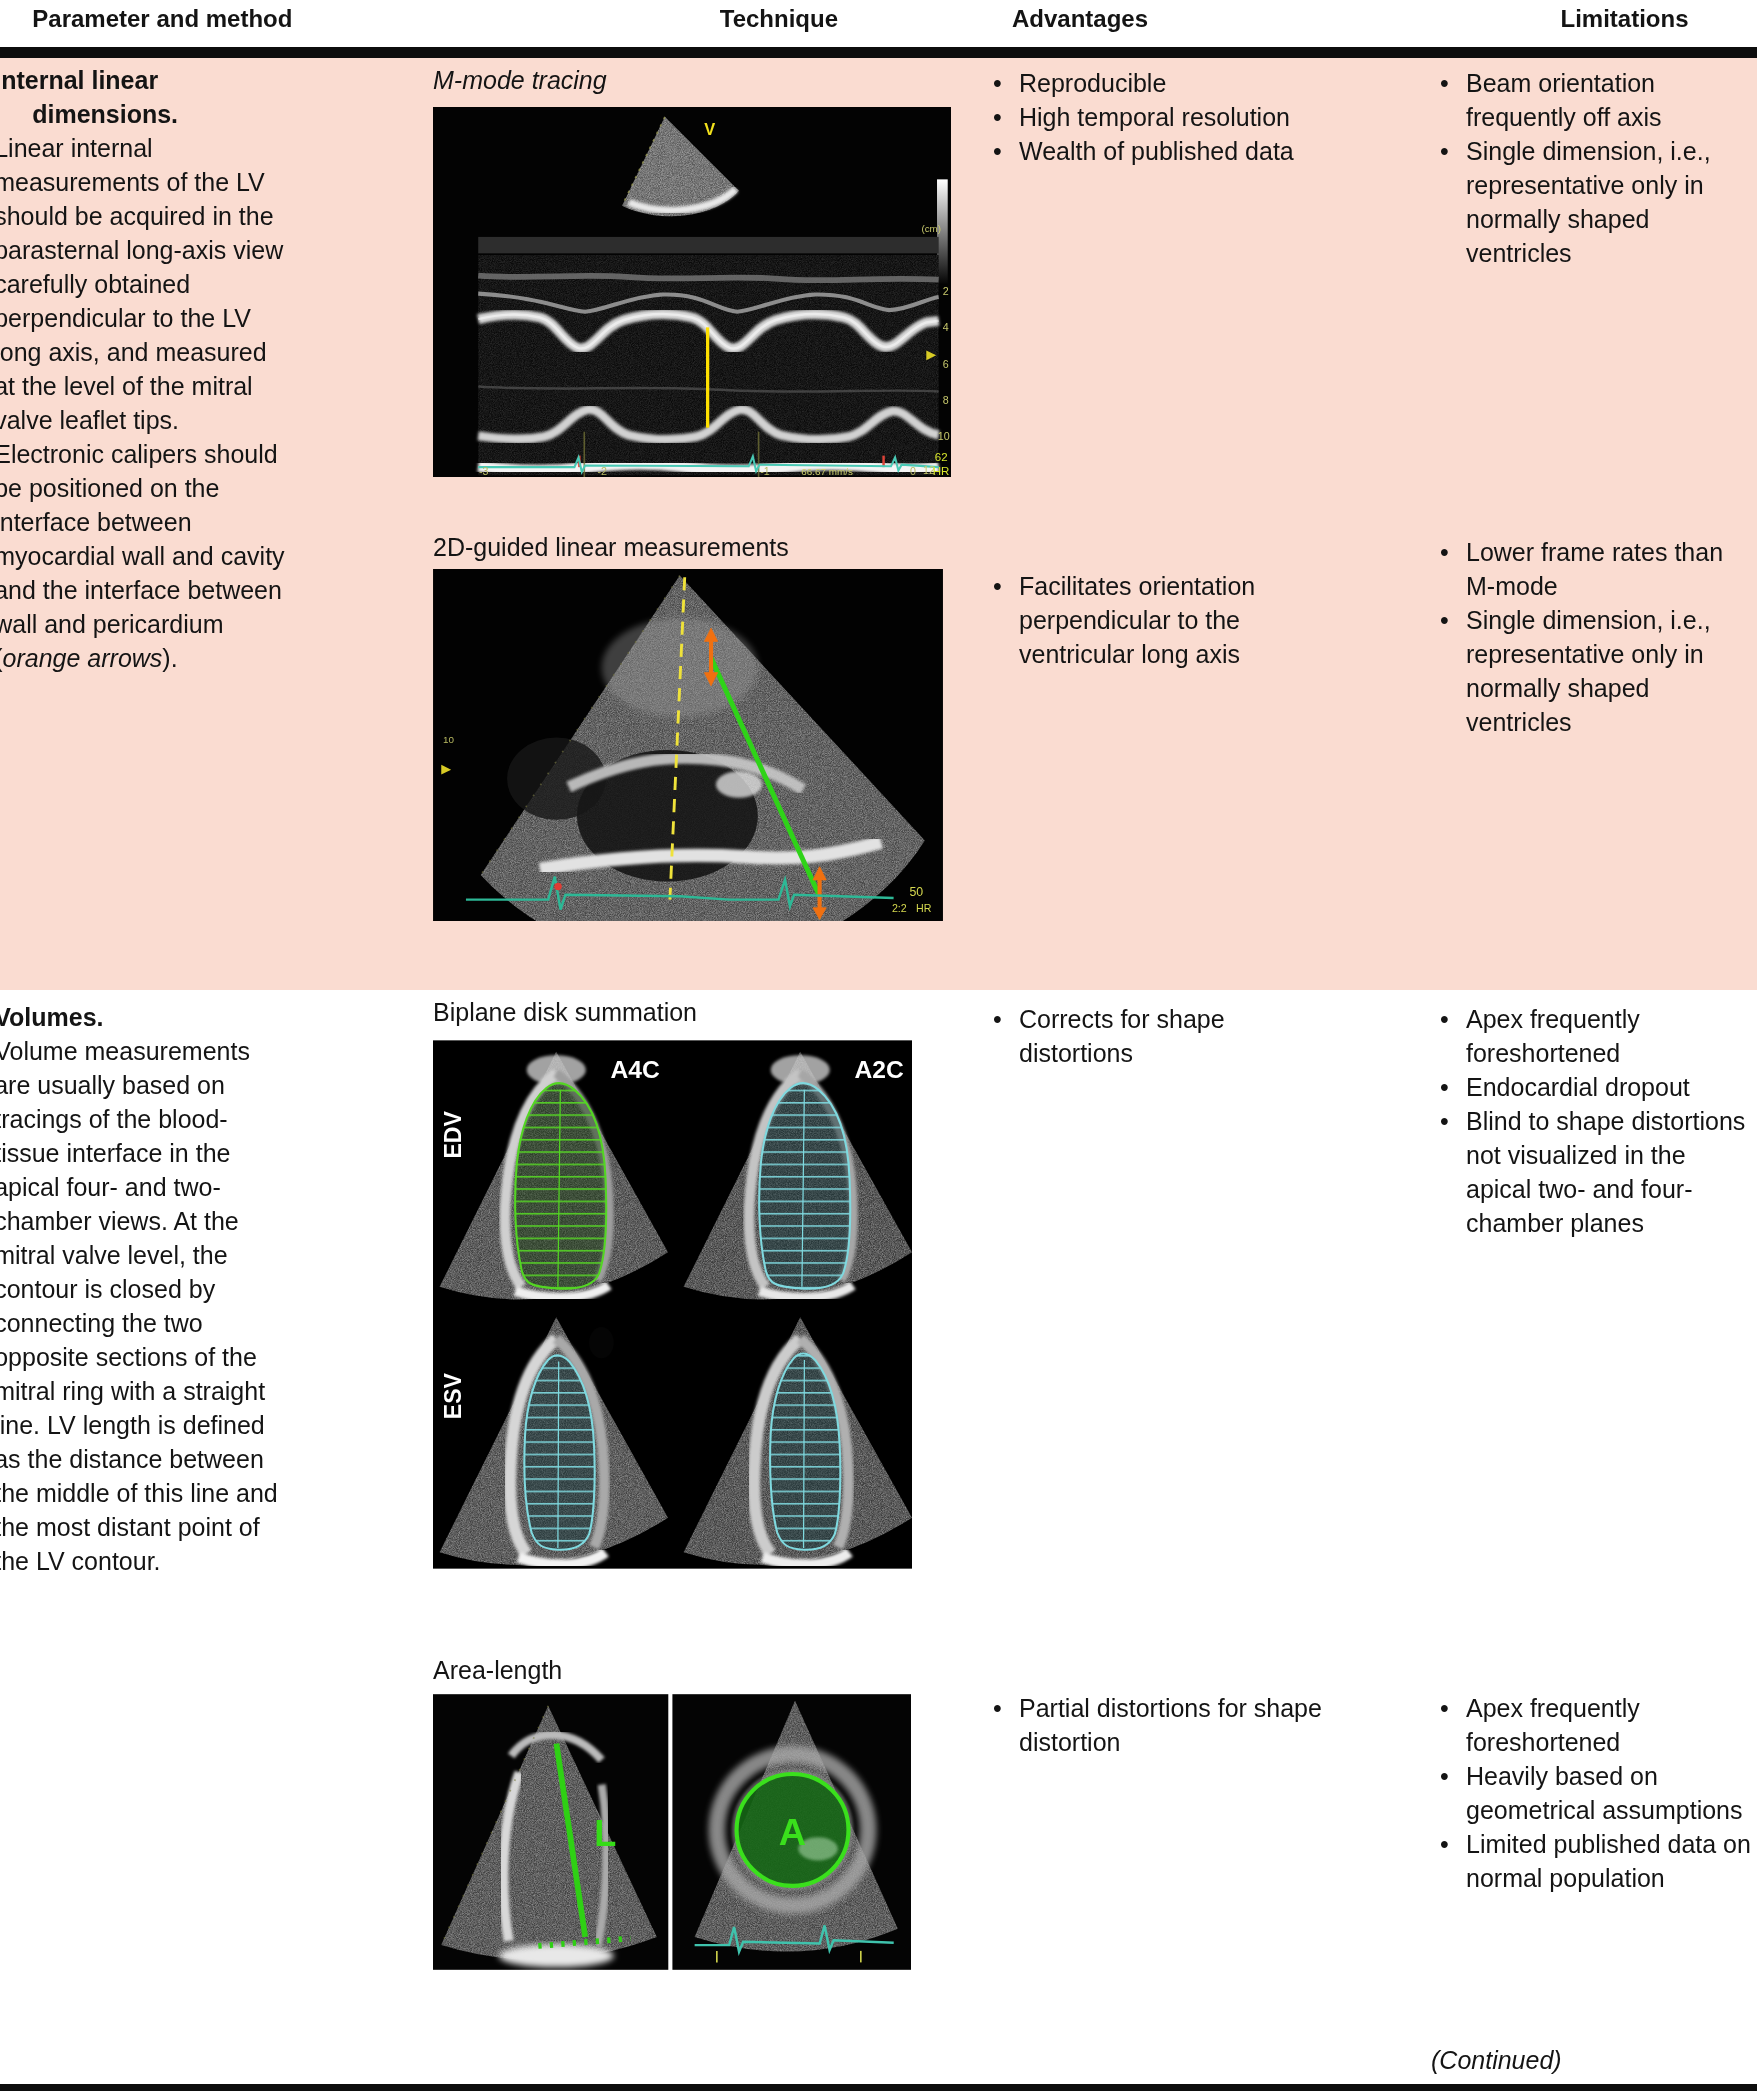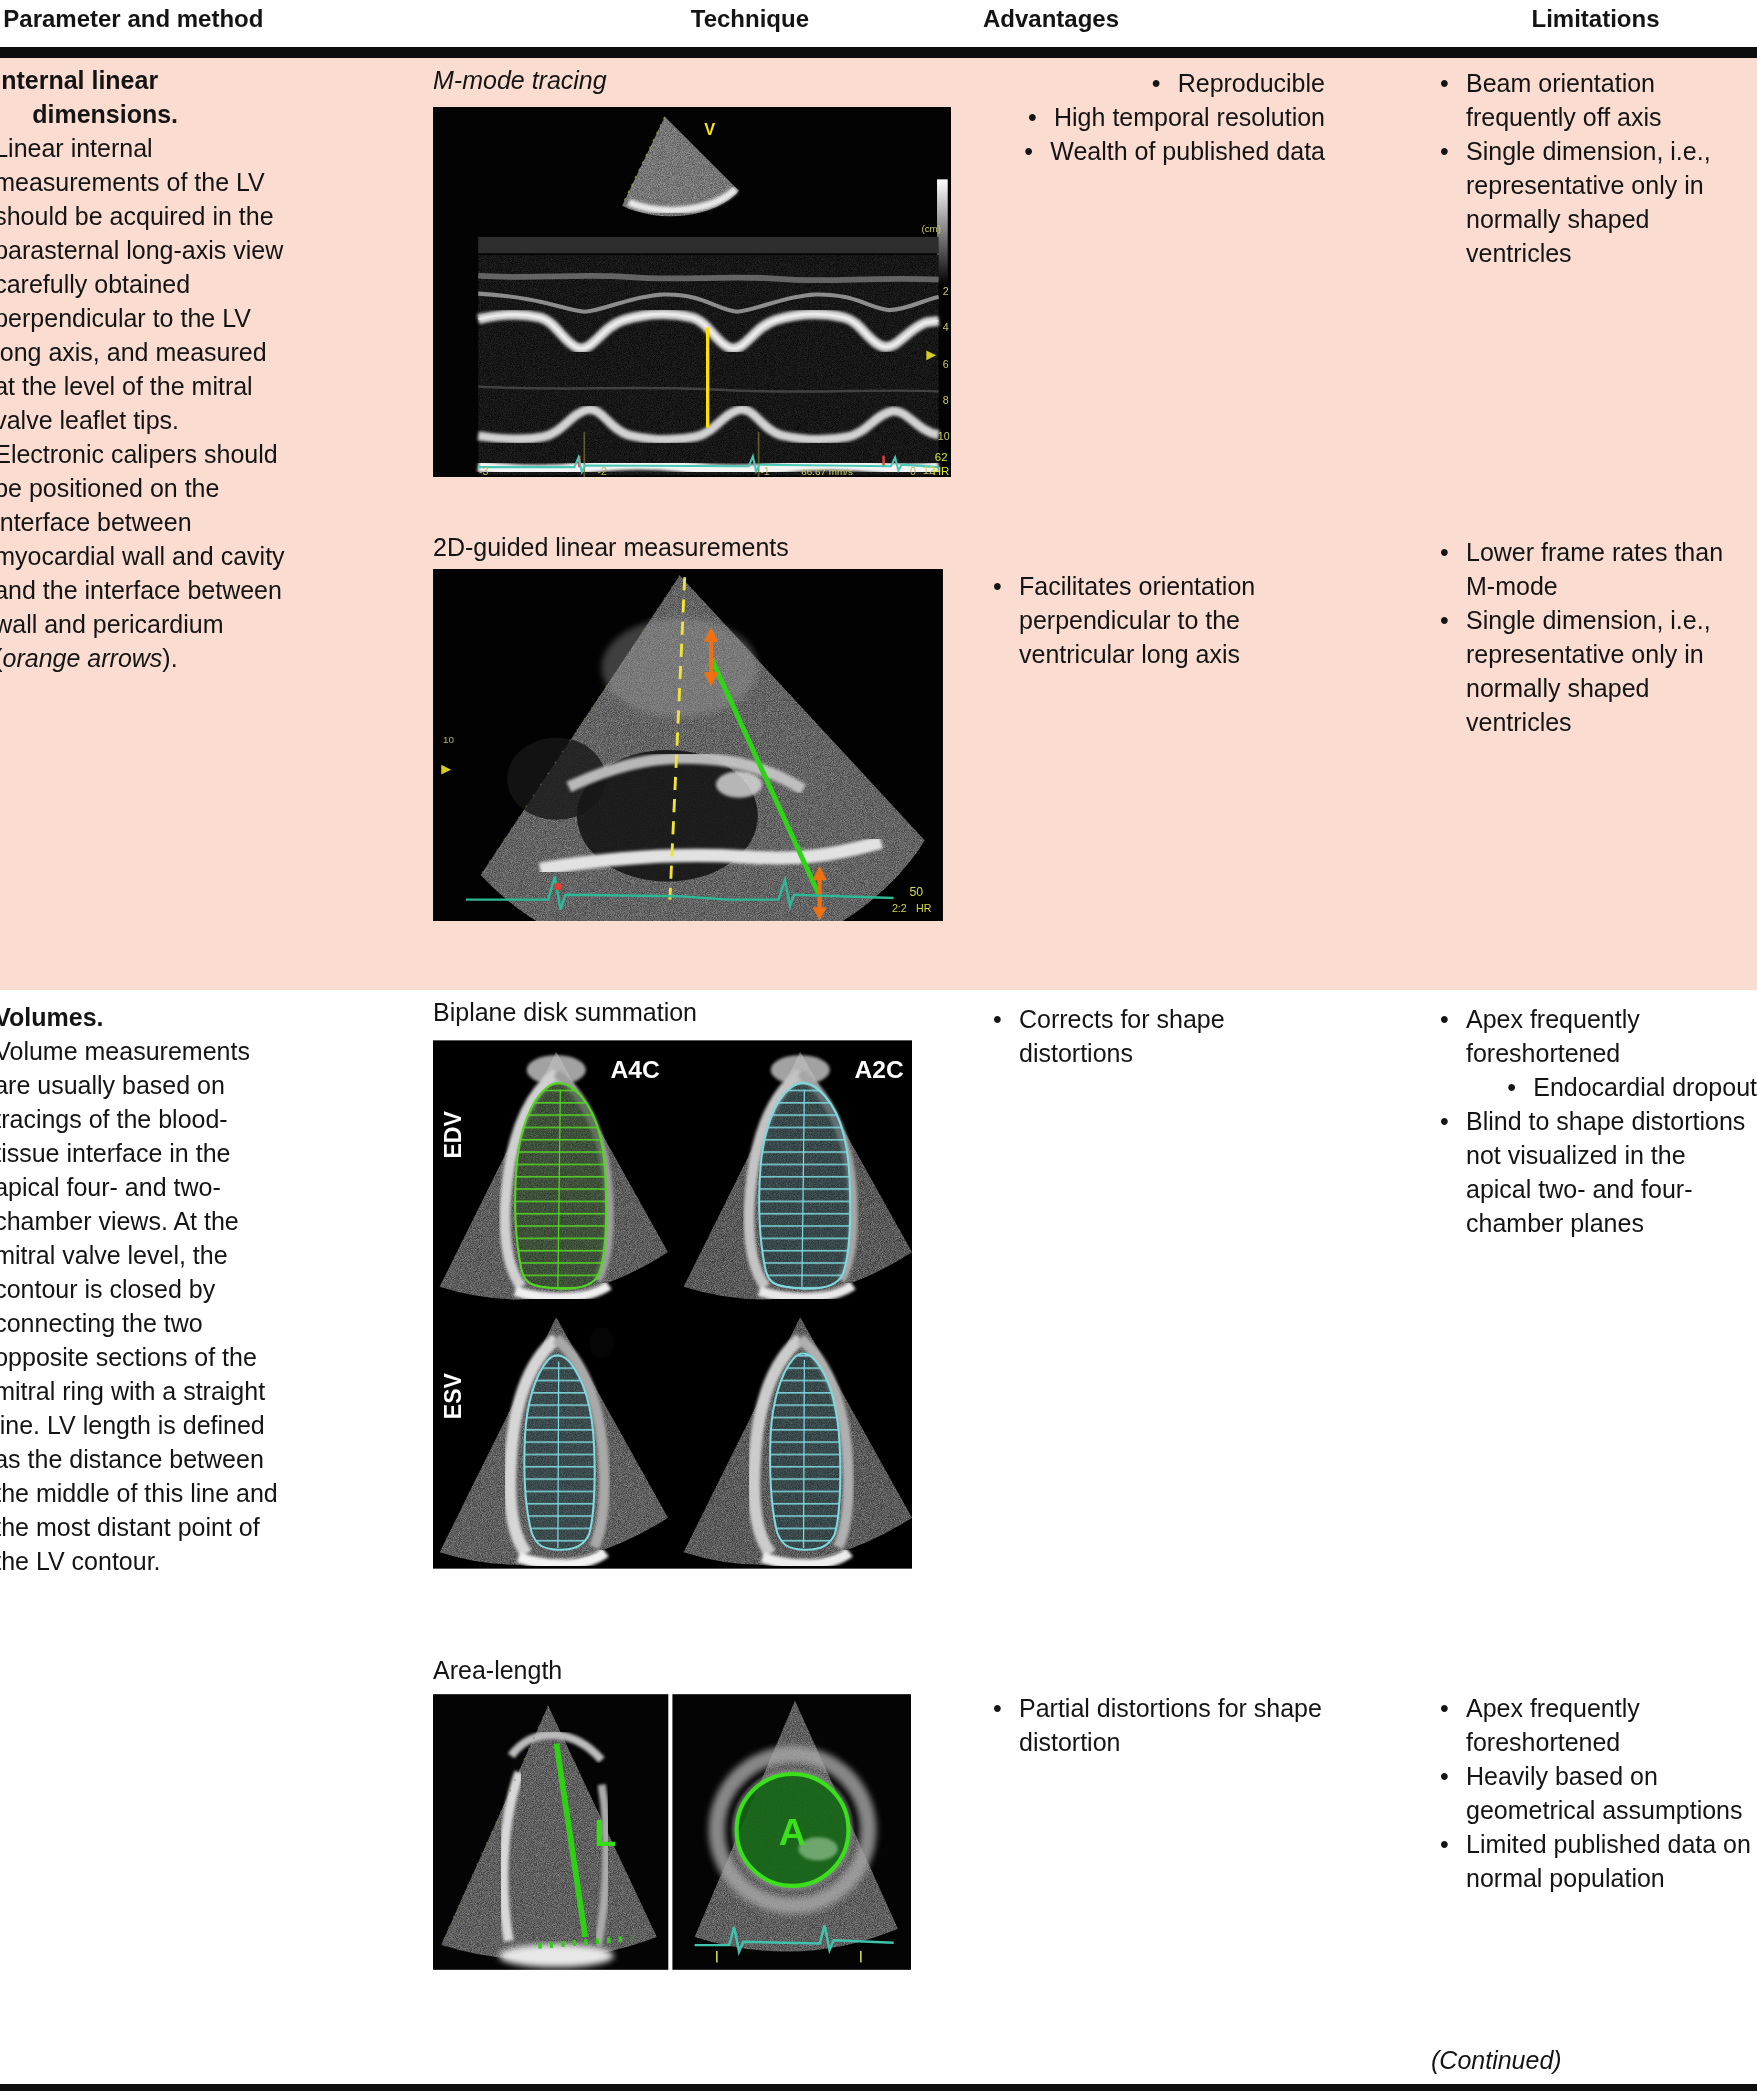--- a/index.html
+++ b/index.html
@@ -1,21 +1,21 @@
 <!DOCTYPE html>
 <html style="font-size:13px"><head>
 <meta charset="utf-8">
 <style>
   html,body { margin:0; padding:0; background:#fff; }
   #page { position:relative; width:1758px; height:2093px; background:#fff; overflow:hidden;
           font-family:"Liberation Sans", sans-serif; color:#141414; }
   .pink  { position:absolute; left:0; top:58px; width:1758px; height:932px; background:#fadcd1; }
   .ruleT { position:absolute; left:0; top:47px;  width:1758px; height:10.7px; background:#0d0d0d; }
   .ruleB { position:absolute; left:0; top:2084px; width:1758px; height:7.4px; background:#0d0d0d; }
-  .hcell { position:absolute; top:5px; font-weight:bold; font-size:24px; white-space:nowrap; }
+  .hcell { position:absolute; top:5px; font-weight:bold; font-size:24px; white-space:nowrap;margin-left:29px; }
   #h-param { left:3.3px; }
   #h-tech  { left:480px;  width:329px; text-align:right; }
   #h-adv   { left:983px; width:329px; text-align:left; }
   #h-lim   { left:1431px; width:329px; text-align:center; }
   .para { position:absolute; left:-5.8px; width:293px; font-size:25px; line-height:34px; }
   #para-r1 { top:63px; }
   #para-r2 { top:1000px; }
   .b { font-weight:bold; }
   .indent { padding-left:38px; }
   .tlabel { position:absolute; font-size:25px; white-space:nowrap; }
@@ -30,21 +30,21 @@
   #img-area     { left:433px; top:1694px; }
   .bullets { position:absolute; font-size:25px; line-height:34px; }
   #adv-1a { left:993px; top:66px;   width:332px; }
   #lim-1a { left:1440px; top:66px;   width:317px; }
   #adv-1b { left:993px; top:569px;  width:332px; }
   #lim-1b { left:1440px; top:535px;  width:317px; }
   #adv-2a { left:993px; top:1002px; width:349px; }
   #lim-2a { left:1440px; top:1002px; width:317px; }
   #adv-2b { left:993px; top:1691px; width:349px; }
   #lim-2b { left:1440px; top:1691px; width:317px; }
-  .bullet { display:flex;justify-content:flex-end; }
+  .bullet { display:flex; }
   .bullet::before { content:"\2022"; flex:0 0 26px; width:26px; }
   .continued { position:absolute; top:2046px; left:1431px; width:288px; text-align:left;
                font-style:italic; font-size:25px; }
   svg text { font-family:"Liberation Sans", sans-serif; }
 </style>
 </head>
 <body>
 
 <svg width="0" height="0" style="position:absolute" aria-hidden="true">
   <defs>

